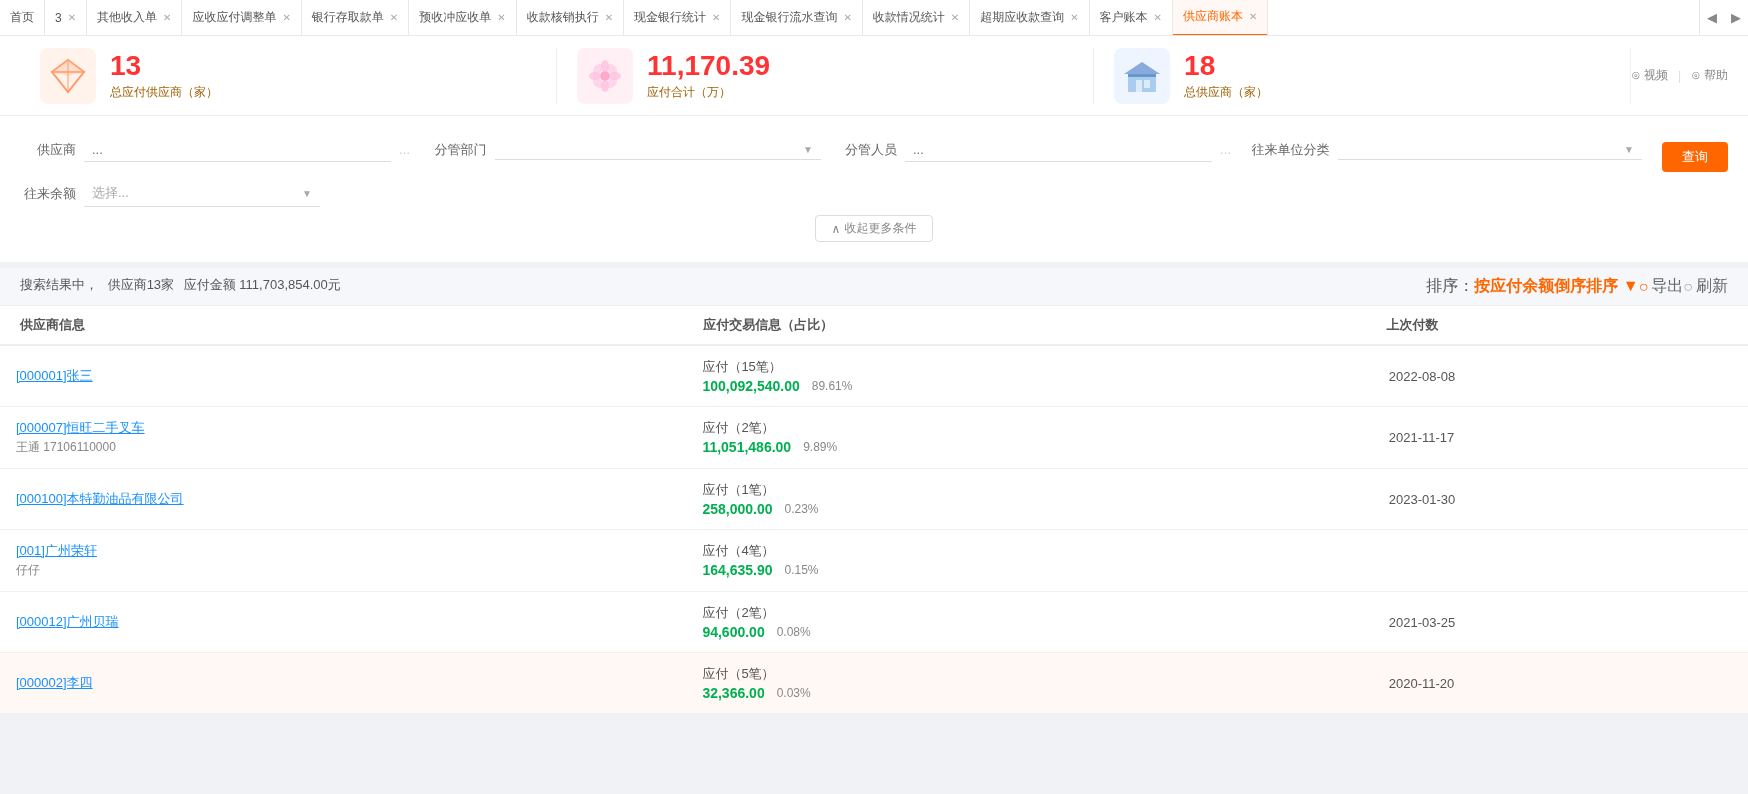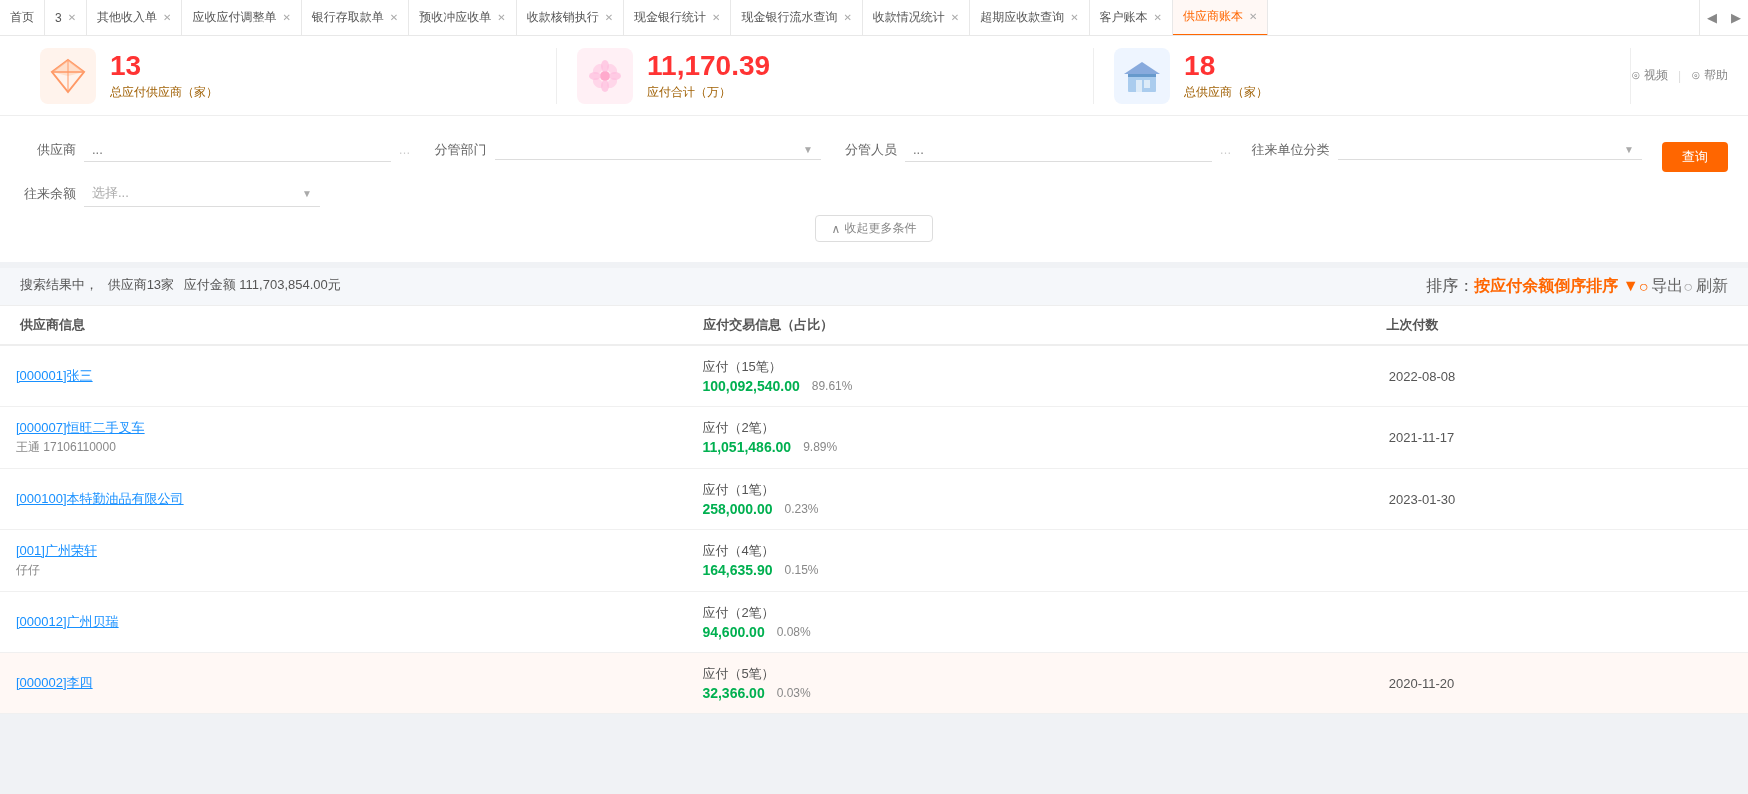--- a/index.html
+++ b/index.html
@@ -398,20 +398,21 @@
     </div>
     <div class="row-transaction col-transaction">
       <div class="transaction-row">
         <span class="transaction-label">应付（2笔）</span>
       </div>
       <div class="transaction-row">
         <span class="transaction-amount">94,600.00</span>
         <span class="transaction-pct">0.08%</span>
       </div>
     </div>
+    <div class="row-lastpay col-lastpay">2021-03-25</div>
   </div>
 
   <div class="table-row highlighted">
     <div class="row-supplier col-supplier">
       <a class="supplier-link">[000002]李四</a>
     </div>
     <div class="row-transaction col-transaction">
       <div class="transaction-row">
         <span class="transaction-label">应付（5笔）</span>
       </div>

